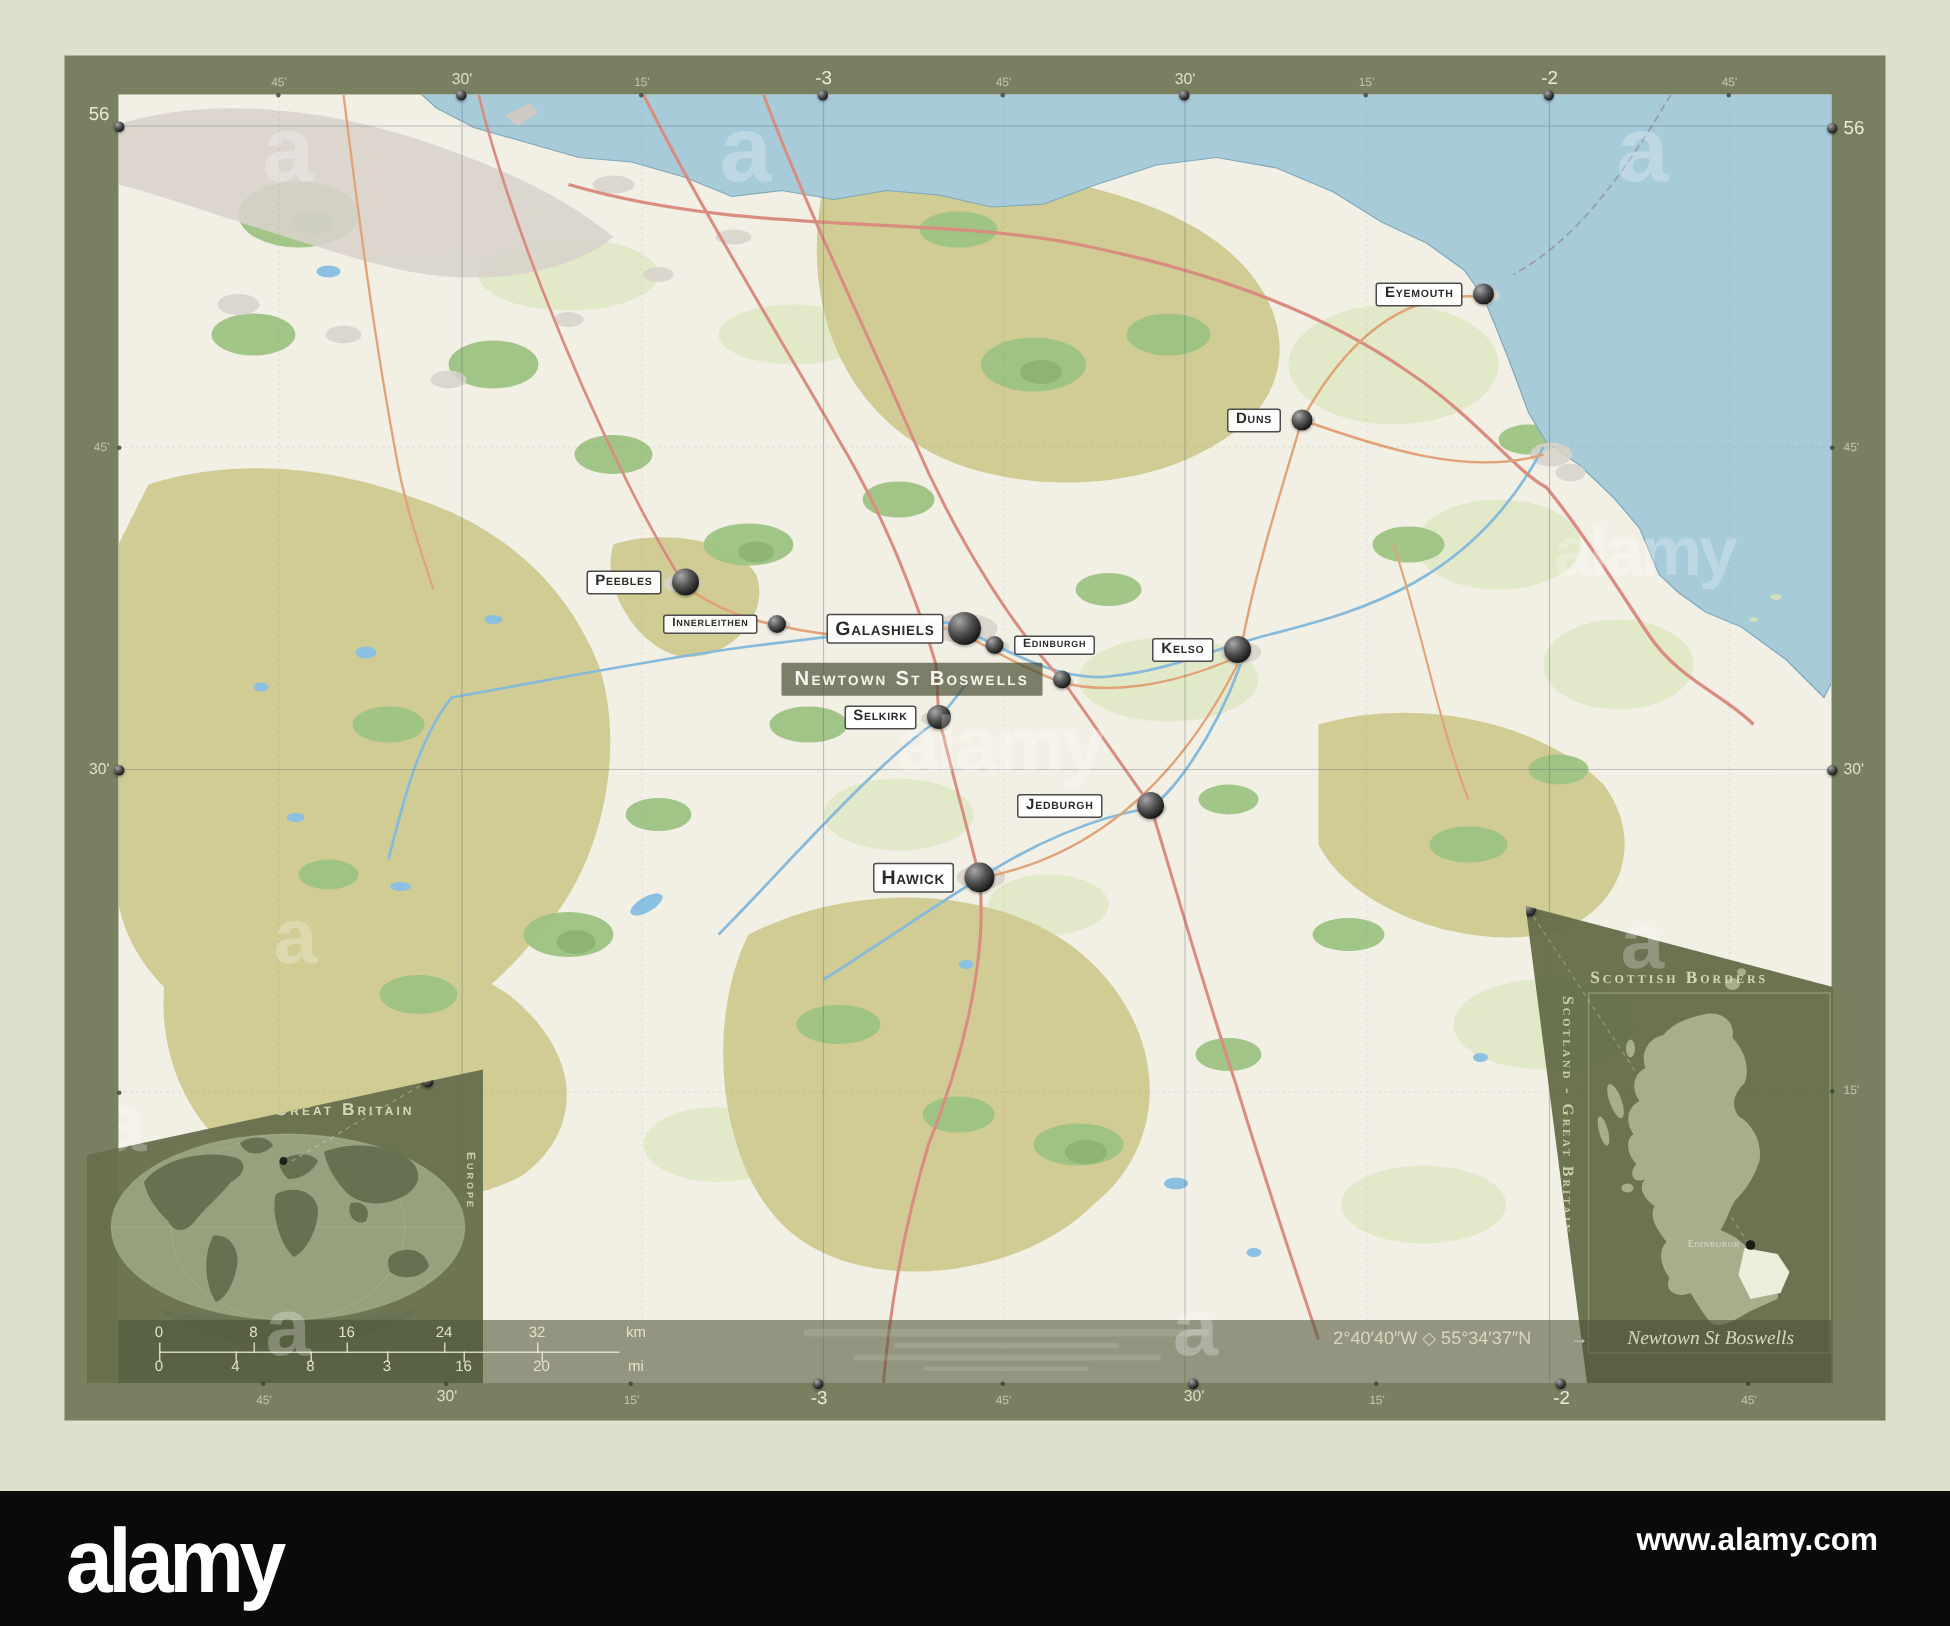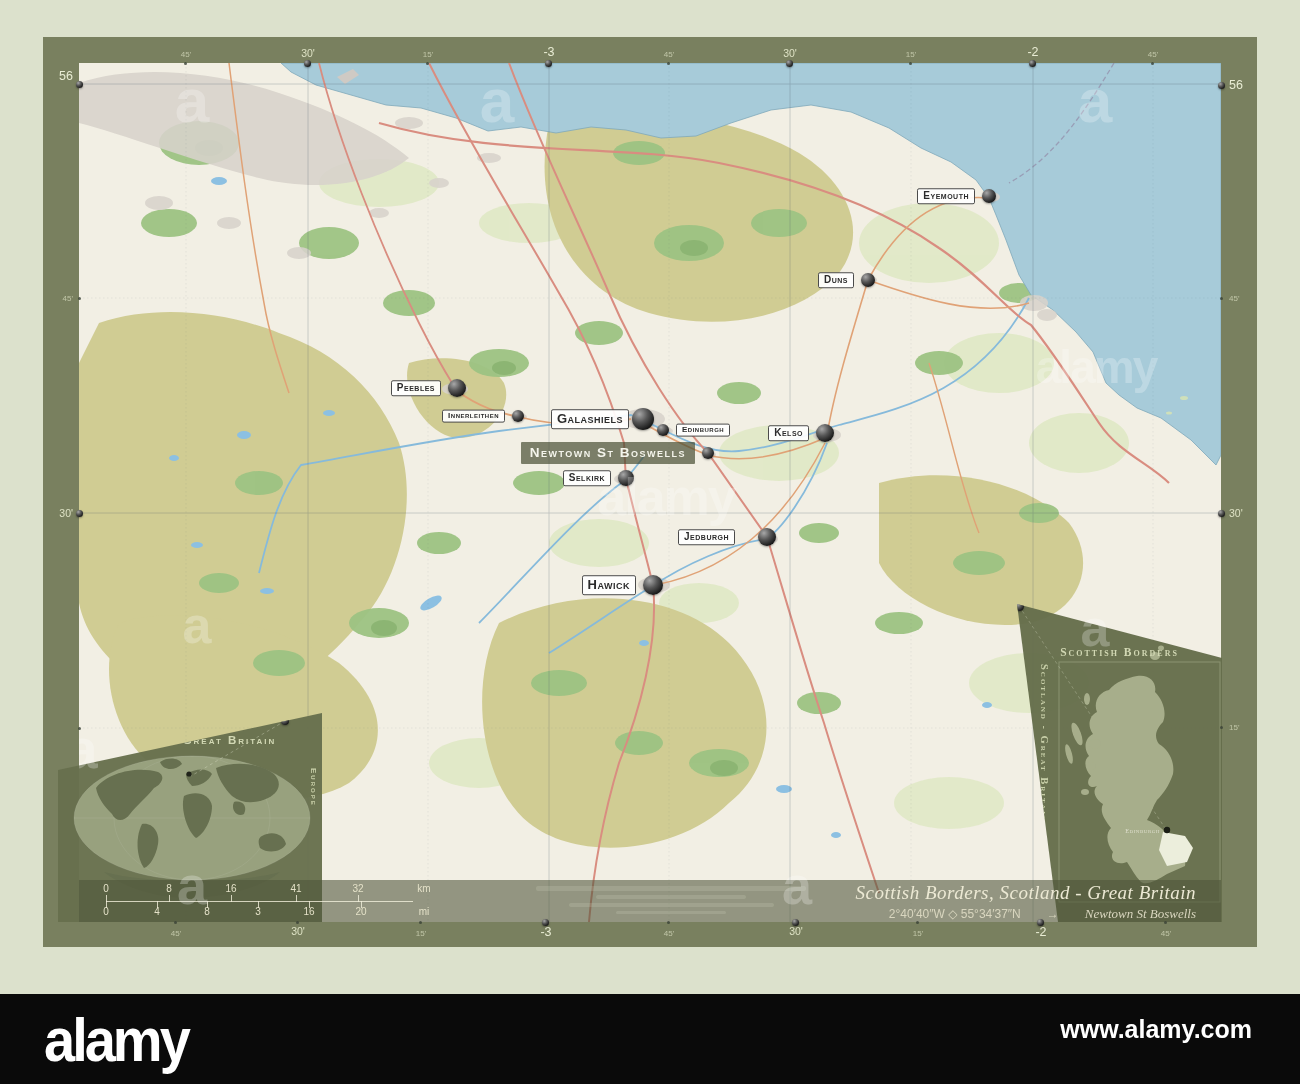--- a/index.html
+++ b/index.html
@@ -64,21 +64,21 @@
   .tick.sm{font-size:8px;opacity:.7;}
   .tick.h{transform:translateX(-50%);}
   .tick.vl{transform:translateY(-50%);right:1184px;text-align:right;}
   .tick.vr{transform:translateY(-50%);left:1186px;}
   
   .alamy-bar{position:absolute;left:0;top:994px;width:1300px;height:90px;background:#0a0a0a;color:#fff;}
   .alamy-logo{position:absolute;left:44px;top:11px;font-size:56px;font-weight:800;letter-spacing:-3px;
       transform:scaleY(1.08);transform-origin:top left;}
   .alamy-right{position:absolute;right:48px;top:16px;text-align:right;}
   .alamy-id{font-size:23px;font-weight:300;}
-  .alamy-url{font-size:25px;font-weight:700;margin-top:5px;}
+  .alamy-url{font-size:21px;font-weight:700;margin-top:5px;}
   .inset .citytiny{position:absolute;font-size:6.5px;color:#e6e6d6;opacity:.85;z-index:5;
       font-variant:small-caps;letter-spacing:.5px;transform:translateY(-50%);}
 </style>
 </head>
 <body>
 
 <div class="page">
 
   <div class="frame">
 
@@ -245,21 +245,21 @@
 
       <div class="band">
         <div class="scalebar" id="scalebar">
             <div class="line" style="width: 307px;"></div>
             <div class="lbl" style="left: 0px; top: 3px;">0</div>
             <div class="tick" style="left: 0px; top: 15px; height: 7px;"></div>
             <div class="lbl" style="left: 63px; top: 3px;">8</div>
             <div class="tick" style="left: 63px; top: 15px; height: 7px;"></div>
             <div class="lbl" style="left: 125px; top: 3px;">16</div>
             <div class="tick" style="left: 125px; top: 15px; height: 7px;"></div>
-            <div class="lbl" style="left: 190px; top: 3px;">41</div>
+            <div class="lbl" style="left: 190px; top: 3px;">24</div>
             <div class="tick" style="left: 190px; top: 15px; height: 7px;"></div>
             <div class="lbl" style="left: 252px; top: 3px;">32</div>
             <div class="tick" style="left: 252px; top: 15px; height: 7px;"></div>
             <div class="lbl" style="left: 0px; top: 26px;">0</div>
             <div class="tick" style="left: 0px; top: 21px; height: 7px;"></div>
             <div class="lbl" style="left: 51px; top: 26px;">4</div>
             <div class="tick" style="left: 51px; top: 21px; height: 7px;"></div>
             <div class="lbl" style="left: 101px; top: 26px;">8</div>
             <div class="tick" style="left: 101px; top: 21px; height: 7px;"></div>
             <div class="lbl" style="left: 152px; top: 26px;">3</div>
@@ -271,21 +271,20 @@
             <div class="lbl" style="left: 318px; top: 3px;">km</div>
             <div class="lbl" style="left: 318px; top: 26px;">mi</div>
           </div>
         <div class="attr-blur">
           <div style="width:270px;height:5px;"></div>
           <div style="width:150px;height:4px;"></div>
           <div style="width:205px;height:4px;"></div>
           <div style="width:110px;height:3px;"></div>
         </div>
         <div class="titleblock">
-          <div class="map-title">Scottish Borders, Scotland - Great Britain</div>
           <div class="map-sub">
             <span>2°40′40″W ◇ 55°34′37″N</span><span class="arrow">→</span><span class="place">Newtown St Boswells</span>
           </div>
         </div>
       </div>
 
       <div id="cities">
           <div class="sph" style="left: 903px; top: 126px; width: 14px; height: 14px;"></div>
           <div class="clab md2" style="top: 133px; right: 246px;">Eyemouth</div>
           <div class="sph" style="left: 782px; top: 210px; width: 14px; height: 14px;"></div>

